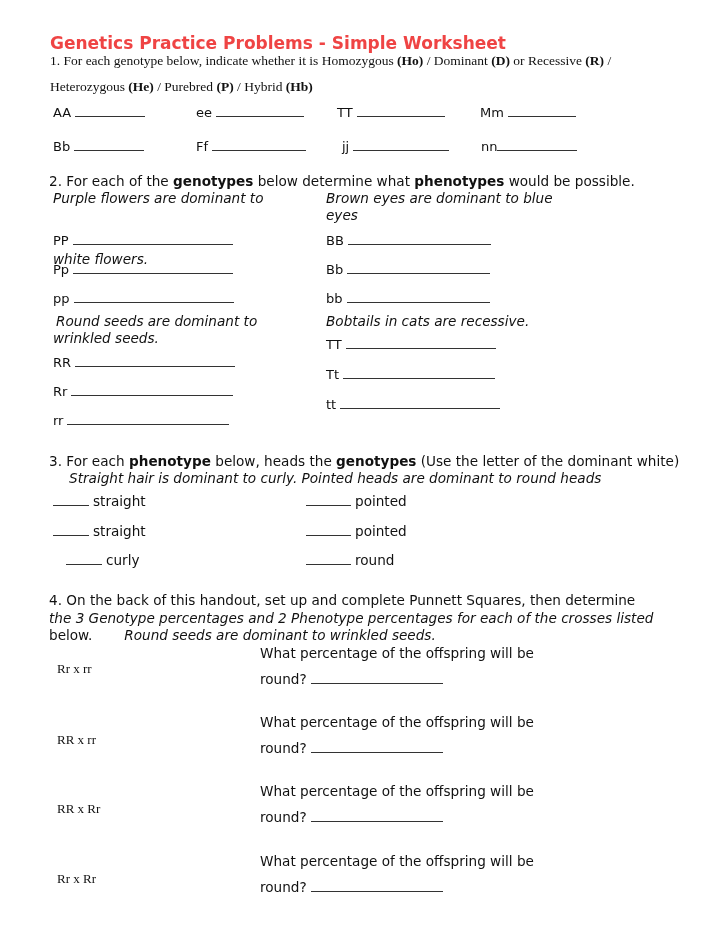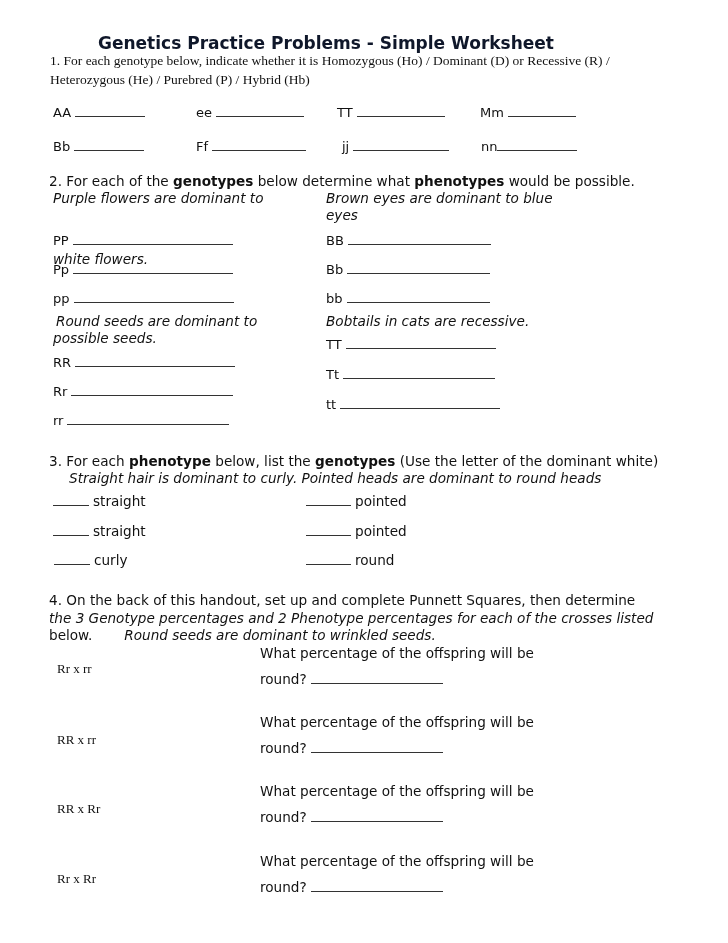--- a/index.html
+++ b/index.html
@@ -1,36 +1,36 @@
 <!DOCTYPE html>
 <html><head>
 <meta charset="utf-8">
 <style>
   html, body { margin: 0; padding: 0; background: #ffffff; }
   body { width: 728px; height: 943px; position: relative; overflow: hidden; color: #111; }
   .abs { position: absolute; white-space: nowrap; }
-  .title { font-family: "DejaVu Sans", sans-serif; font-weight: bold; font-size: 17px; color: #0f172a; margin-left: 48px; }
+  .title { font-family: "DejaVu Sans", sans-serif; font-weight: bold; font-size: 17px; color: #ef4444; }
   .q1 { font-family: "Liberation Serif", serif; font-size: 13.5px; }
-  .q1 b { font-weight: normal; }
+  .q1 b { font-weight: bold; }
   .t13 { font-family: "DejaVu Sans", sans-serif; font-size: 13px; }
   .t14 { font-family: "DejaVu Sans", sans-serif; font-size: 13.6px; }
   .it { font-style: italic; }
   .line { display: inline-block; border-bottom: 1px solid #333; height: 12px; vertical-align: baseline; margin-left: 4px; }
   .blank { display: inline-block; border-bottom: 1px solid #333; height: 12px; vertical-align: baseline; margin-right: 4px; }
   .cross { font-family: "Liberation Serif", serif; font-size: 13px; }
 </style>
 </head>
 <body>
 
 <div class="abs title" style="left:50px; top:33px;">Genetics Practice Problems - Simple Worksheet</div>
 
 <div class="abs q1" style="left:50px; top:53px;">
   <span>1.</span><span> For each genotype below, indicate whether it is Homozygous </span><b>(Ho)</b><span> / Dominant </span><b>(D)</b><span> or Recessive </span><b>(R)</b><span> /</span>
 </div>
-<div class="abs q1" style="left:50px; top:72px;">
+<div class="abs q1" style="left:50px; top:79px;">
   <span>Heterozygous </span><b>(He)</b><span> / Purebred  </span><b>(P)</b><span>  / Hybrid </span><b>(Hb)</b>
 </div>
 
 <div class="abs t13" style="left:53px; top:104px;"><span>AA</span><span class="line" style="width:70px;"></span></div>
 <div class="abs t13" style="left:196px; top:104px;"><span>ee</span><span class="line" style="width:88px;"></span></div>
 <div class="abs t13" style="left:337px; top:104px;"><span>TT</span><span class="line" style="width:88px;"></span></div>
 <div class="abs t13" style="left:480px; top:104px;"><span>Mm</span><span class="line" style="width:68px;"></span></div>
 
 <div class="abs t13" style="left:53px; top:138px;"><span>Bb</span><span class="line" style="width:70px;"></span></div>
 <div class="abs t13" style="left:196px; top:138px;"><span>Ff</span><span class="line" style="width:94px;"></span></div>
@@ -47,38 +47,38 @@
 <div class="abs t13" style="left:53px; top:261px;"><span>Pp</span><span class="line" style="width:160px;"></span></div>
 <div class="abs t13" style="left:53px; top:290px;"><span>pp</span><span class="line" style="width:160px;"></span></div>
 
 <div class="abs t14 it" style="left:326px; top:190px;">Brown eyes are dominant to blue</div>
 <div class="abs t14 it" style="left:326px; top:207px;">eyes</div>
 <div class="abs t13" style="left:326px; top:232px;"><span>BB</span><span class="line" style="width:143px;"></span></div>
 <div class="abs t13" style="left:326px; top:261px;"><span>Bb</span><span class="line" style="width:143px;"></span></div>
 <div class="abs t13" style="left:326px; top:290px;"><span>bb</span><span class="line" style="width:143px;"></span></div>
 
 <div class="abs t14 it" style="left:56px; top:313px;">Round seeds are dominant to</div>
-<div class="abs t14 it" style="left:53px; top:330px;">possible seeds.</div>
+<div class="abs t14 it" style="left:53px; top:330px;">wrinkled seeds.</div>
 <div class="abs t13" style="left:53px; top:354px;"><span>RR</span><span class="line" style="width:160px;"></span></div>
 <div class="abs t13" style="left:53px; top:383px;"><span>Rr</span><span class="line" style="width:162px;"></span></div>
 <div class="abs t13" style="left:53px; top:412px;"><span>rr</span><span class="line" style="width:162px;"></span></div>
 
 <div class="abs t14 it" style="left:326px; top:313px;">Bobtails in cats are recessive.</div>
 <div class="abs t13" style="left:326px; top:336px;"><span>TT</span><span class="line" style="width:150px;"></span></div>
 <div class="abs t13" style="left:326px; top:366px;"><span>Tt</span><span class="line" style="width:152px;"></span></div>
 <div class="abs t13" style="left:326px; top:396px;"><span>tt</span><span class="line" style="width:160px;"></span></div>
 
 <div class="abs t14" style="left:49px; top:453px;">
-  <span>3. For each </span><b>phenotype</b><span> below, list the </span><b>genotypes</b><span> (Use the letter of the dominant white)</span>
+  <span>3. For each </span><b>phenotype</b><span> below, heads the </span><b>genotypes</b><span> (Use the letter of the dominant white)</span>
 </div>
 <div class="abs t14 it" style="left:53px; top:470px;margin-left:16px;">Straight hair is dominant to curly.  Pointed heads are dominant to round heads</div>
 
 <div class="abs t14" style="left:53px; top:493px;"><span class="blank" style="width:36px;"></span><span>straight</span></div>
 <div class="abs t14" style="left:53px; top:523px;"><span class="blank" style="width:36px;"></span><span>straight</span></div>
-<div class="abs t14" style="left:54px; top:552px;text-align:center;"><span class="blank" style="width:36px;"></span><span>curly</span></div>
+<div class="abs t14" style="left:66px; top:552px;text-align:center;"><span class="blank" style="width:36px;"></span><span>curly</span></div>
 
 <div class="abs t14" style="left:306px; top:493px;"><span class="blank" style="width:45px;"></span><span>pointed</span></div>
 <div class="abs t14" style="left:306px; top:523px;"><span class="blank" style="width:45px;"></span><span>pointed</span></div>
 <div class="abs t14" style="left:306px; top:552px;"><span class="blank" style="width:45px;"></span><span>round</span></div>
 
 <div class="abs t14" style="left:49px; top:592px;">4. On the back of this handout, set up and complete Punnett Squares, then determine</div>
 <div class="abs t14" style="left:49px; top:610px;font-style:italic;">the 3 Genotype percentages and 2 Phenotype percentages for each of the crosses listed</div>
 <div class="abs t14" style="left:49px; top:627px;">
   <span>below.</span><span class="it" style="margin-left:32px;">Round seeds are dominant to wrinkled seeds.</span>
 </div>

